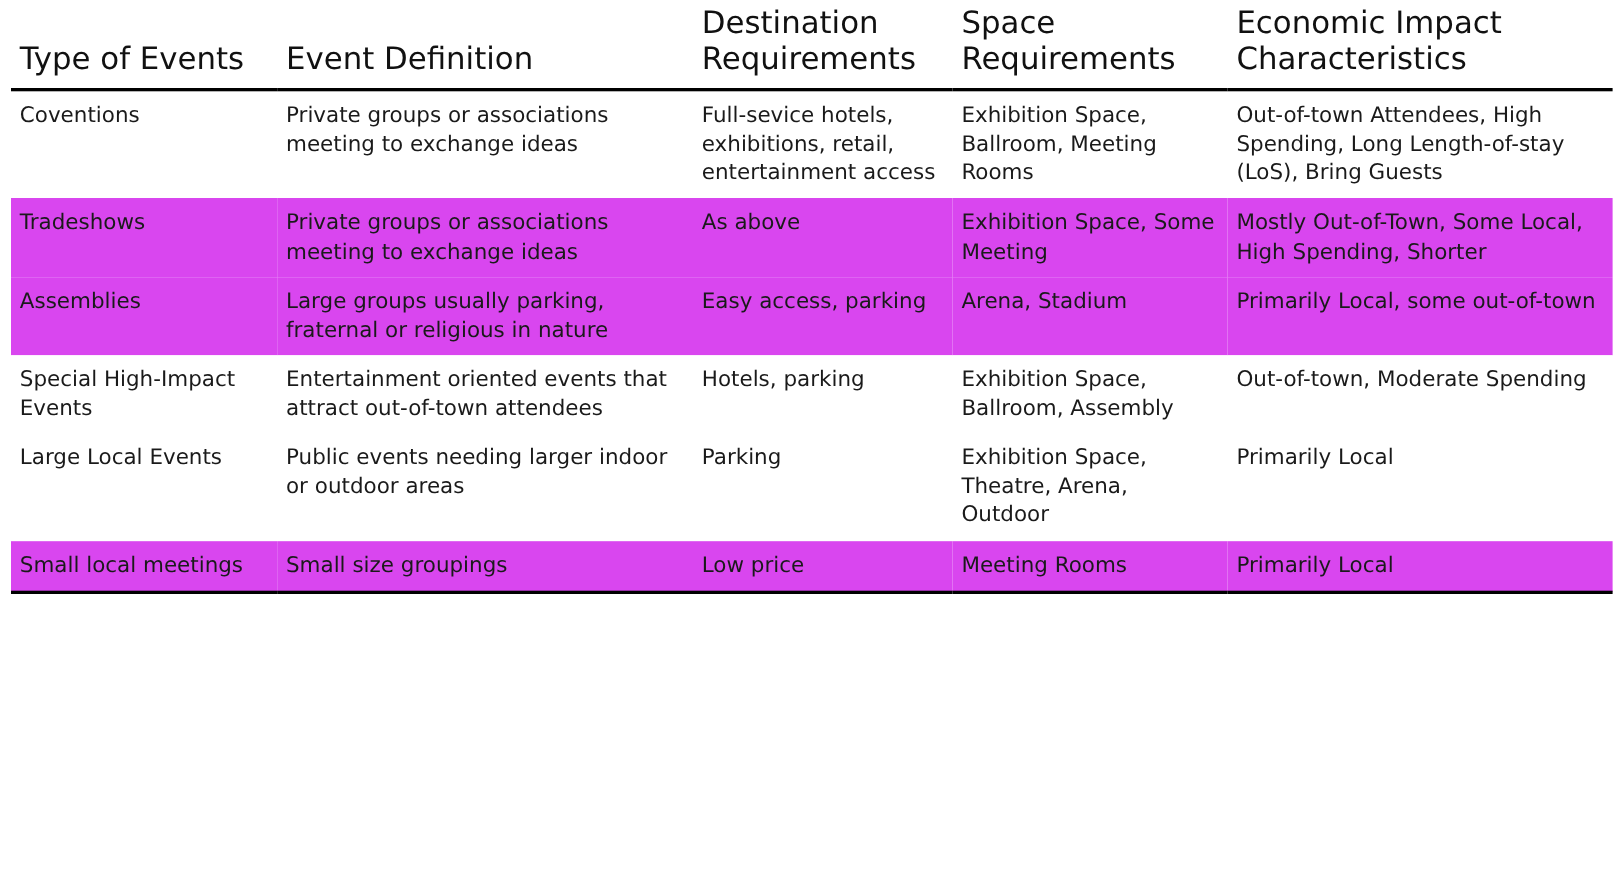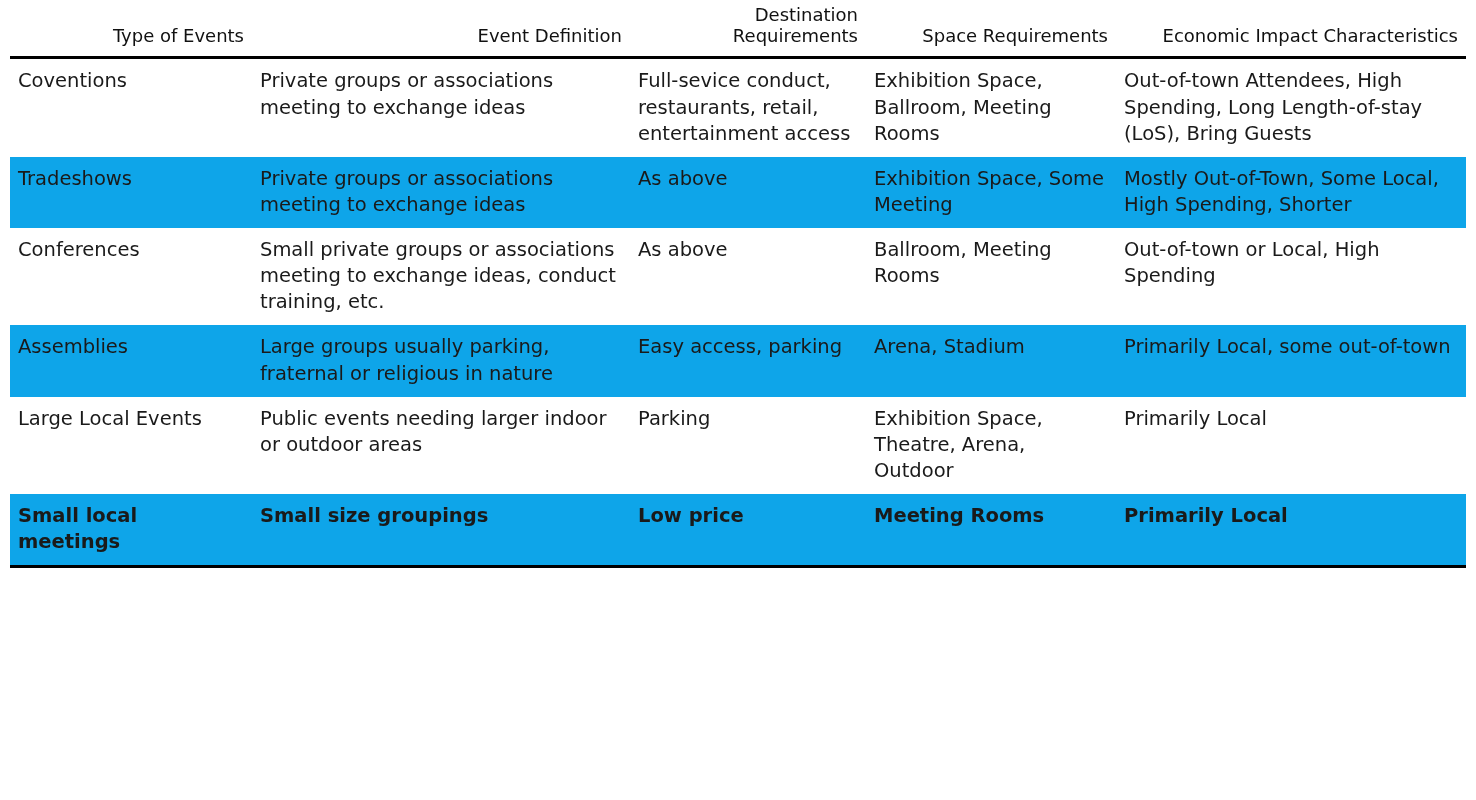--- a/index.html
+++ b/index.html
@@ -19,46 +19,45 @@
     box-sizing: border-box;
     padding: 0 10px;
   }
   table.events-table {
     width: 1456px;
     border-collapse: collapse;
     table-layout: fixed;
   }
   table.events-table thead th {
     font-weight: normal;
-    font-size: 18px;
-    text-align: right;
+    font-size: 28px;
+    text-align: left;
     vertical-align: bottom;
     padding: 4px 8px 10px 8px;
     line-height: 1.18;
     color: #111111;
   }
   thead tr.header-row {
     border-bottom: 3px solid #000000;
   }
   table.events-table tbody td {
     font-size: 19.5px;
     line-height: 1.34;
     vertical-align: top;
     padding: 9px 8px 10px 8px;
     color: #1a1a1a;
   }
   tbody tr.shaded td {
-    background: #0ea5e9;
+    background: #d946ef;
   }
   tbody tr.plain td {
     background: #ffffff;
   }
   tbody tr.last-row td {
     border-bottom: 3px solid #000000;
-    font-weight: bold;
   }
   
   col.c0 { width: 242px; }
   col.c1 { width: 378px; }
   col.c2 { width: 236px; }
   col.c3 { width: 250px; }
   col.c4 { width: 350px; }
   td.c0 { padding-left: 12px; margin-left: 12px; }
   th.c0 { padding-left: 12px; }
 </style>
@@ -80,44 +79,44 @@
         <th>Event Definition</th>
         <th>Destination Requirements</th>
         <th>Space Requirements</th>
         <th>Economic Impact Characteristics</th>
       </tr>
     </thead>
     <tbody>
       <tr class="plain">
         <td class="c0">Coventions</td>
         <td>Private groups or associations meeting to exchange ideas</td>
-        <td>Full-sevice conduct, restaurants, retail, entertainment access</td>
+        <td>Full-sevice hotels, exhibitions, retail, entertainment access</td>
         <td>Exhibition Space, Ballroom, Meeting Rooms</td>
         <td>Out-of-town Attendees, High Spending, Long Length-of-stay (LoS), Bring Guests</td>
       </tr>
       <tr class="shaded">
         <td class="c0">Tradeshows</td>
         <td>Private groups or associations meeting to exchange ideas</td>
         <td>As above</td>
         <td>Exhibition Space, Some Meeting</td>
         <td>Mostly Out-of-Town, Some Local, High Spending, Shorter</td>
       </tr>
-      <tr class="plain">
-        <td class="c0">Conferences</td>
-        <td>Small private groups or associations meeting to exchange ideas, conduct training, etc.</td>
-        <td>As above</td>
-        <td>Ballroom, Meeting Rooms</td>
-        <td>Out-of-town or Local, High Spending</td>
-      </tr>
       <tr class="shaded">
         <td class="c0">Assemblies</td>
         <td>Large groups usually parking, fraternal or religious in nature</td>
         <td>Easy access, parking</td>
         <td>Arena, Stadium</td>
         <td>Primarily Local, some out-of-town</td>
+      </tr>
+      <tr class="plain">
+        <td class="c0">Special High-Impact Events</td>
+        <td>Entertainment oriented events that attract out-of-town attendees</td>
+        <td>Hotels, parking</td>
+        <td>Exhibition Space, Ballroom, Assembly</td>
+        <td>Out-of-town, Moderate Spending</td>
       </tr>
       <tr class="plain">
         <td class="c0">Large Local Events</td>
         <td>Public events needing larger indoor or outdoor areas</td>
         <td>Parking</td>
         <td>Exhibition Space, Theatre, Arena, Outdoor</td>
         <td>Primarily Local</td>
       </tr>
       <tr class="shaded last-row">
         <td class="c0">Small local meetings</td>

